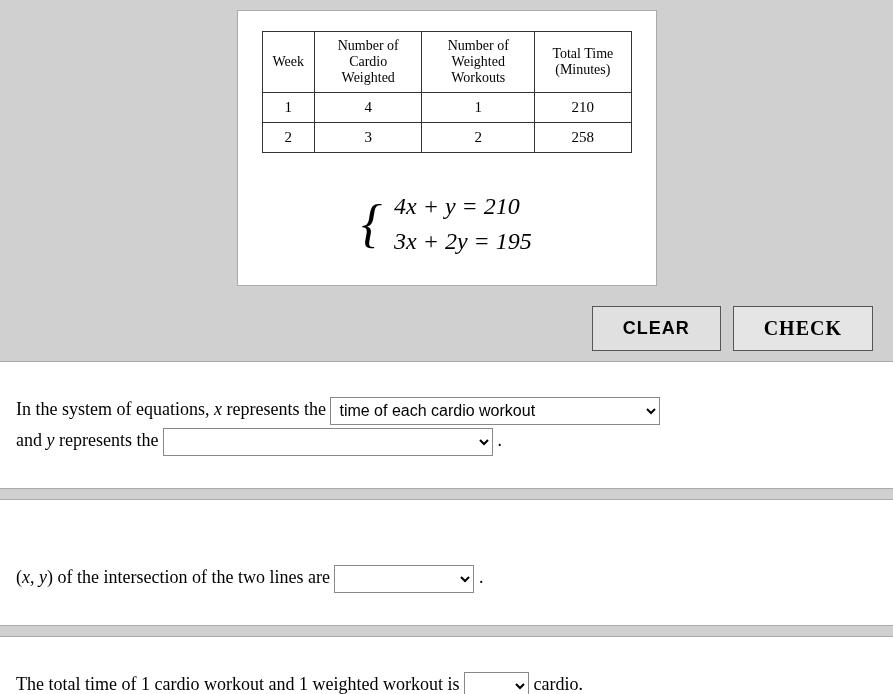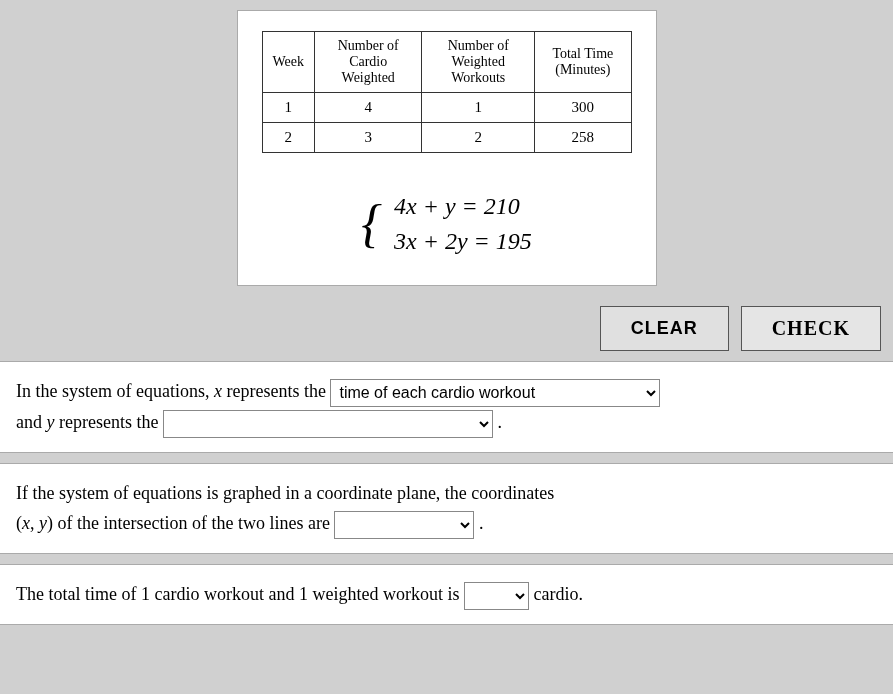--- a/index.html
+++ b/index.html
@@ -82,21 +82,21 @@
     .equation-line {
       font-size: 24px;
       font-style: italic;
       font-family: 'Times New Roman', serif;
     }
 
     
     .buttons-row {
       display: flex;
       justify-content: flex-end;
-      padding: 10px 12px 10px 0;
+      padding: 10px 20px 10px 0;
       gap: 12px;
       width: 893px;
     }
 
     .btn-clear {
       background-color: #e0e0e0;
       border: 1.5px solid #555;
       padding: 10px 30px;
       font-size: 18px;
       font-weight: bold;
@@ -115,21 +115,21 @@
       letter-spacing: 1px;
       min-width: 90px;
       font-family: Liberation Serif, serif;
     }
 
     
     .answer-section {
       background-color: #ffffff;
       border-top: 1px solid #aaa;
       border-bottom: 1px solid #aaa;
-      padding: 14px 16px;
+      padding: 32px 16px;
       margin: 0;
       width: 893px;
       font-size: 18px;
       line-height: 1.7;
       font-family: Georgia, serif;
     }
 
     .inline-select {
       border: 1px solid #888;
       background-color: #fff;
@@ -182,21 +182,21 @@
             <th>Number of Cardio Weighted</th>
             <th>Number of Weighted Workouts</th>
             <th>Total Time (Minutes)</th>
           </tr>
         </thead>
         <tbody>
           <tr>
             <td>1</td>
             <td>4</td>
             <td>1</td>
-            <td>300</td>
+            <td>210</td>
           </tr>
           <tr>
             <td>2</td>
             <td>3</td>
             <td>2</td>
             <td>258</td>
           </tr>
         </tbody>
       </table>
 
@@ -229,21 +229,21 @@
       <option value="time_weighted">time of each weighted workout</option>
       <option value="num_weighted">number of weighted workouts</option>
       <option value="total_minutes">total minutes</option>
     </select>
     <span>.</span>
   </div>
 
   <div class="gap-section"></div>
 
   <div class="answer-section">
-    <span>If the system of equations is graphed in a coordinate plane, the coordinates</span><br>
+    <br>
     <span>(<span class="math-italic">x</span>, <span class="math-italic">y</span>) of the intersection of the two lines are </span>
     <select class="inline-select select-medium">
       <option value="" selected=""></option>
       <option value="25_30">(25, 30)</option>
       <option value="30_25">(30, 25)</option>
       <option value="45_30">(45, 30)</option>
       <option value="50_10">(50, 10)</option>
     </select>
     <span>.</span>
   </div>

